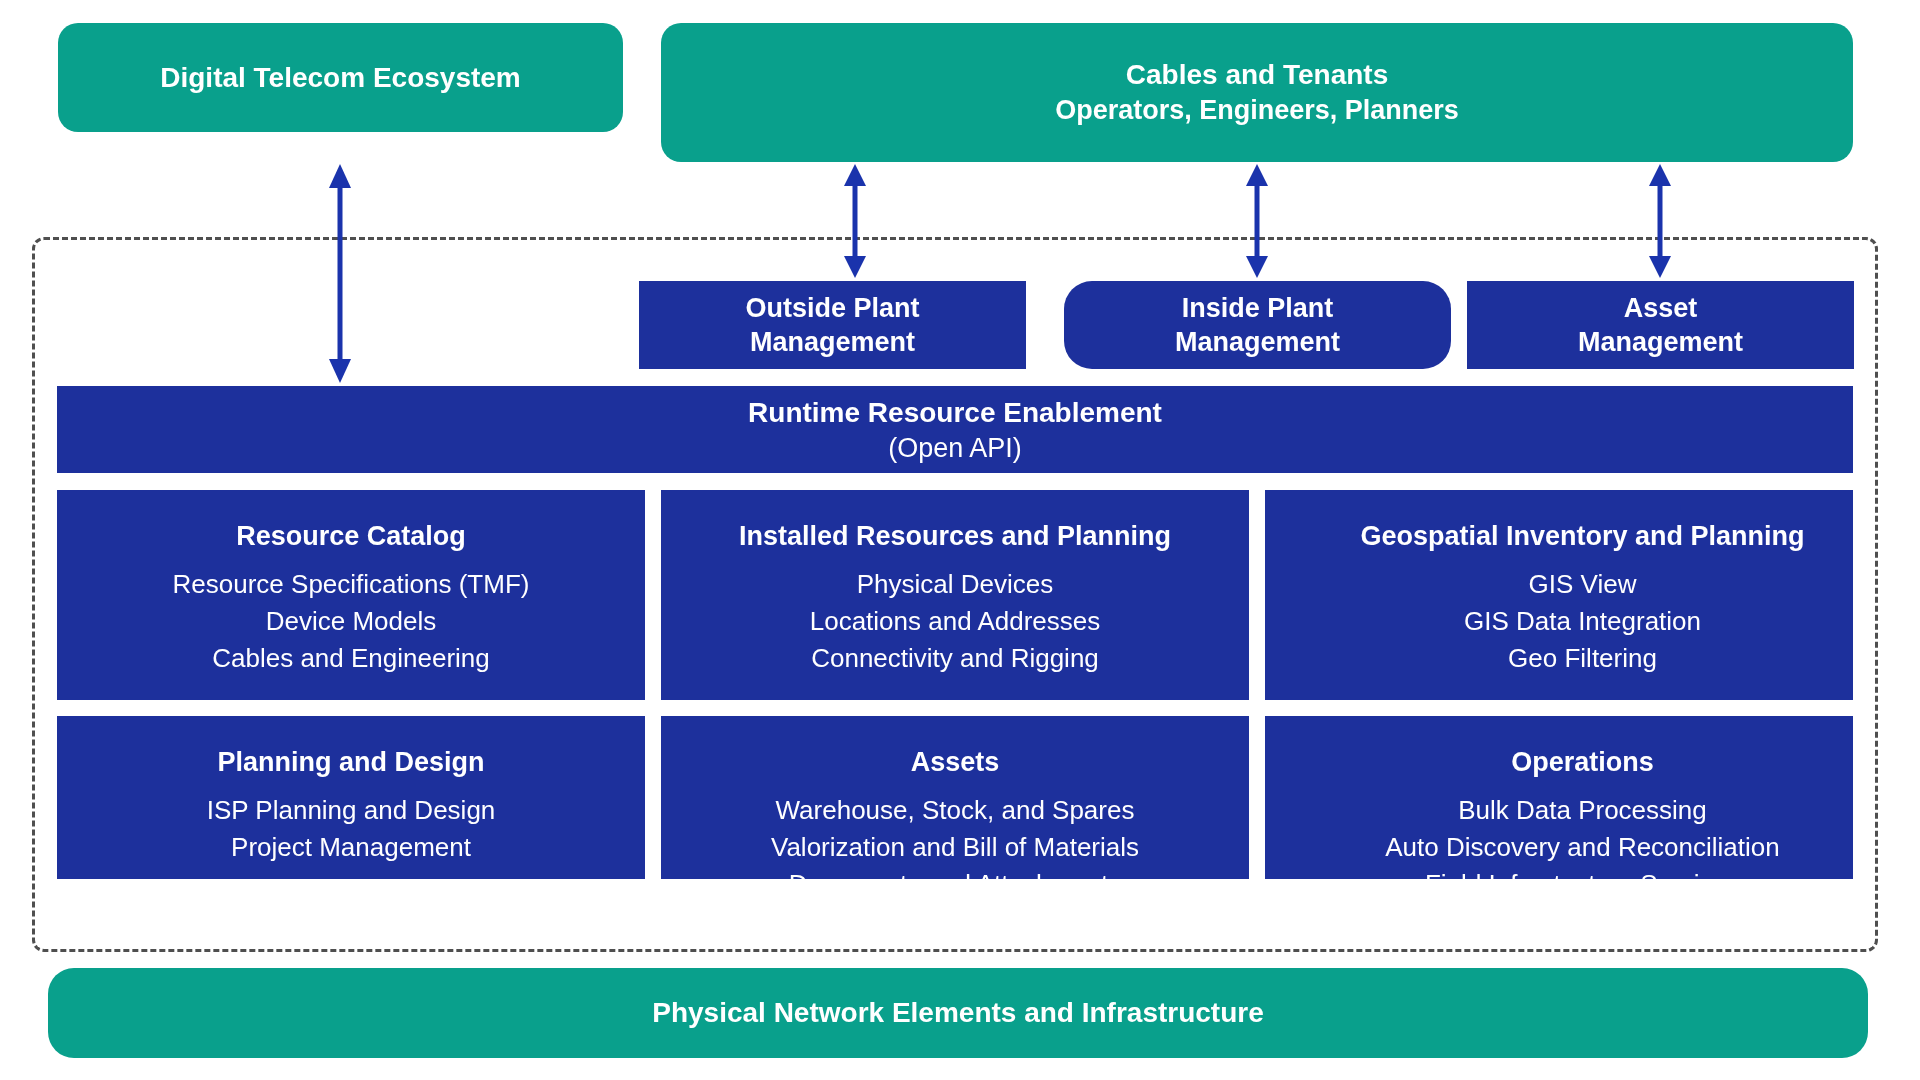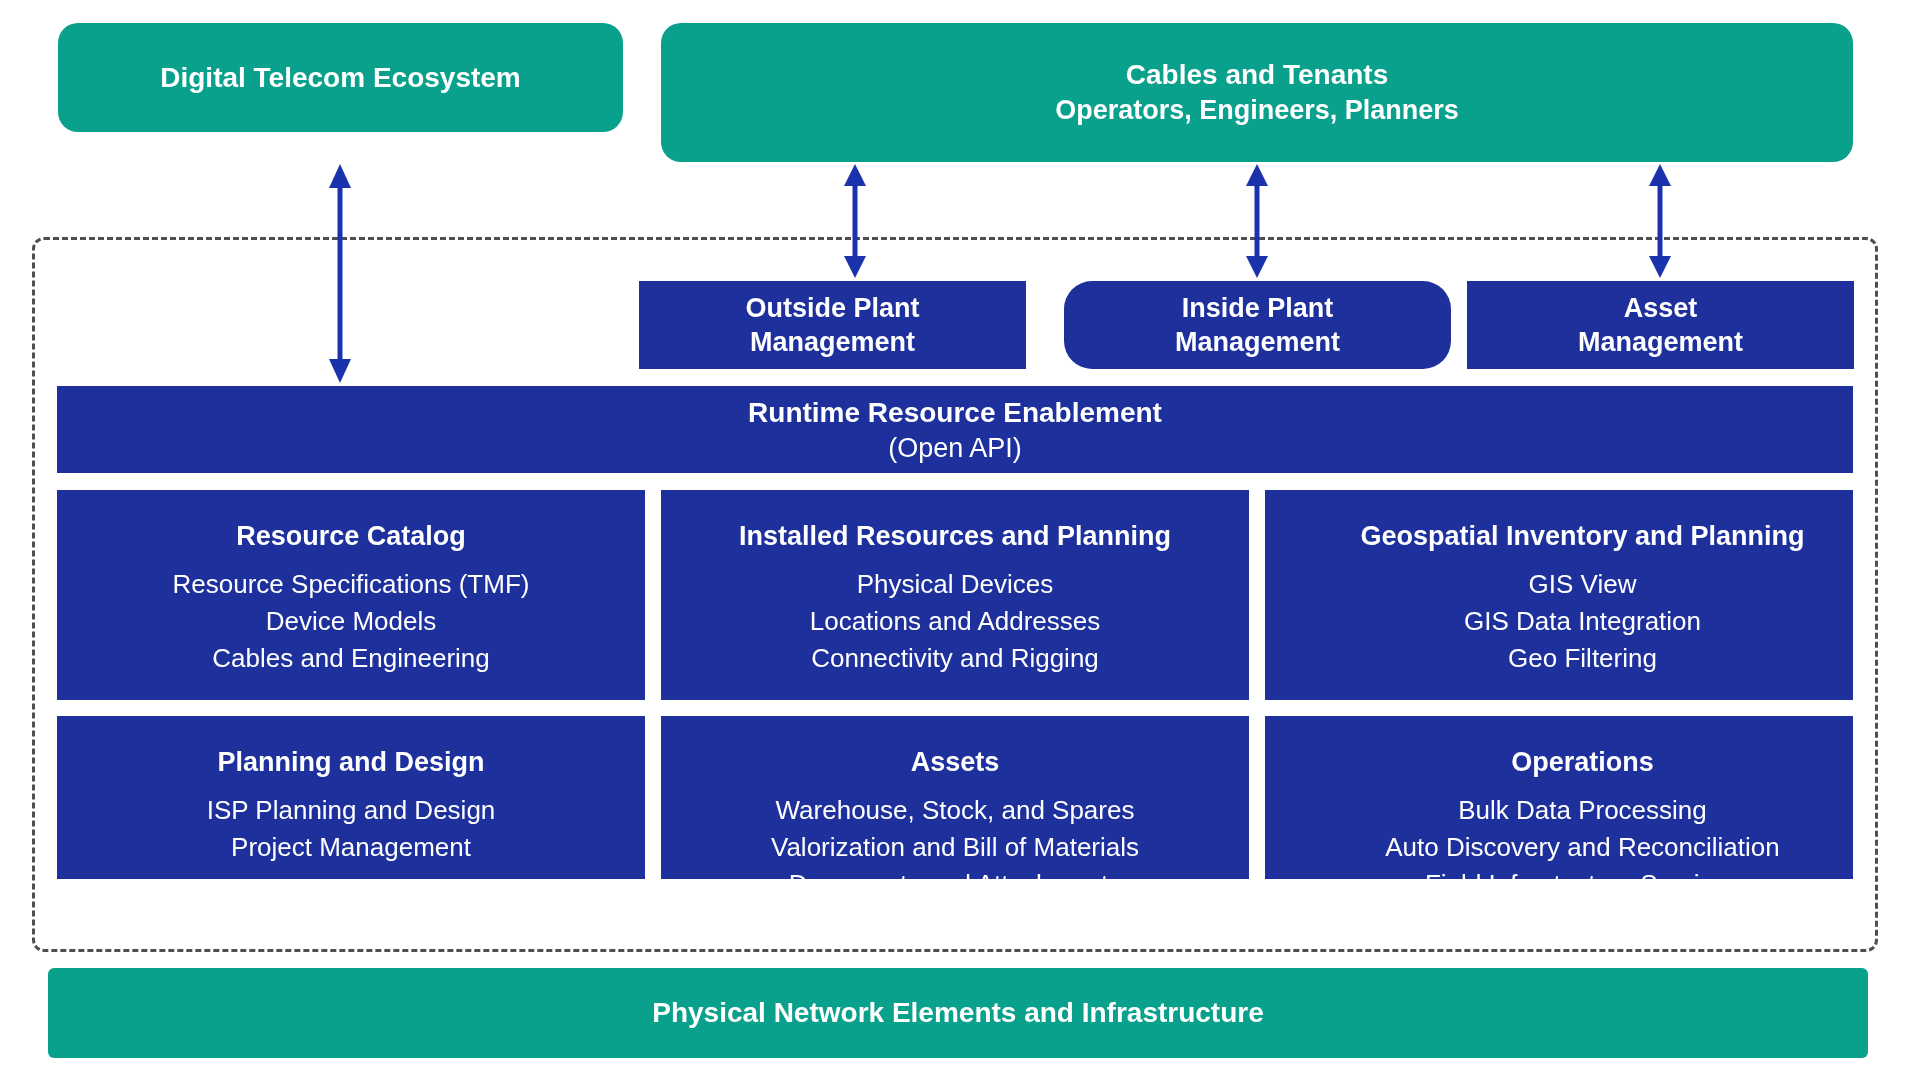--- a/index.html
+++ b/index.html
@@ -58,21 +58,21 @@
   .module-row2{top:716px;height:163px;}
   .module-col1{left:57px;}
   .module-col2{left:661px;}
   .module-col3{left:1265px;padding-left:47px;}
   .module-title{font-size:27px;font-weight:700;line-height:40px;margin-bottom:10px;}
   .module-item{font-size:26px;font-weight:400;line-height:37px;}
 
   
   .bottom-bar{
     position:absolute;left:48px;top:968px;width:1820px;height:90px;
-    background:var(--teal);border-radius:6px;
+    background:var(--teal);border-radius:26px;
     display:flex;align-items:center;justify-content:center;
     color:var(--text-white);
   }
   .bottom-title{font-size:28px;font-weight:700;}
 
   
   .arrow{position:absolute;}
   .arrow line{stroke:var(--arrow-blue);stroke-width:5;}
   .arrow polygon{fill:var(--arrow-blue);}
   .arrow-ecosystem{left:324px;top:164px;}

